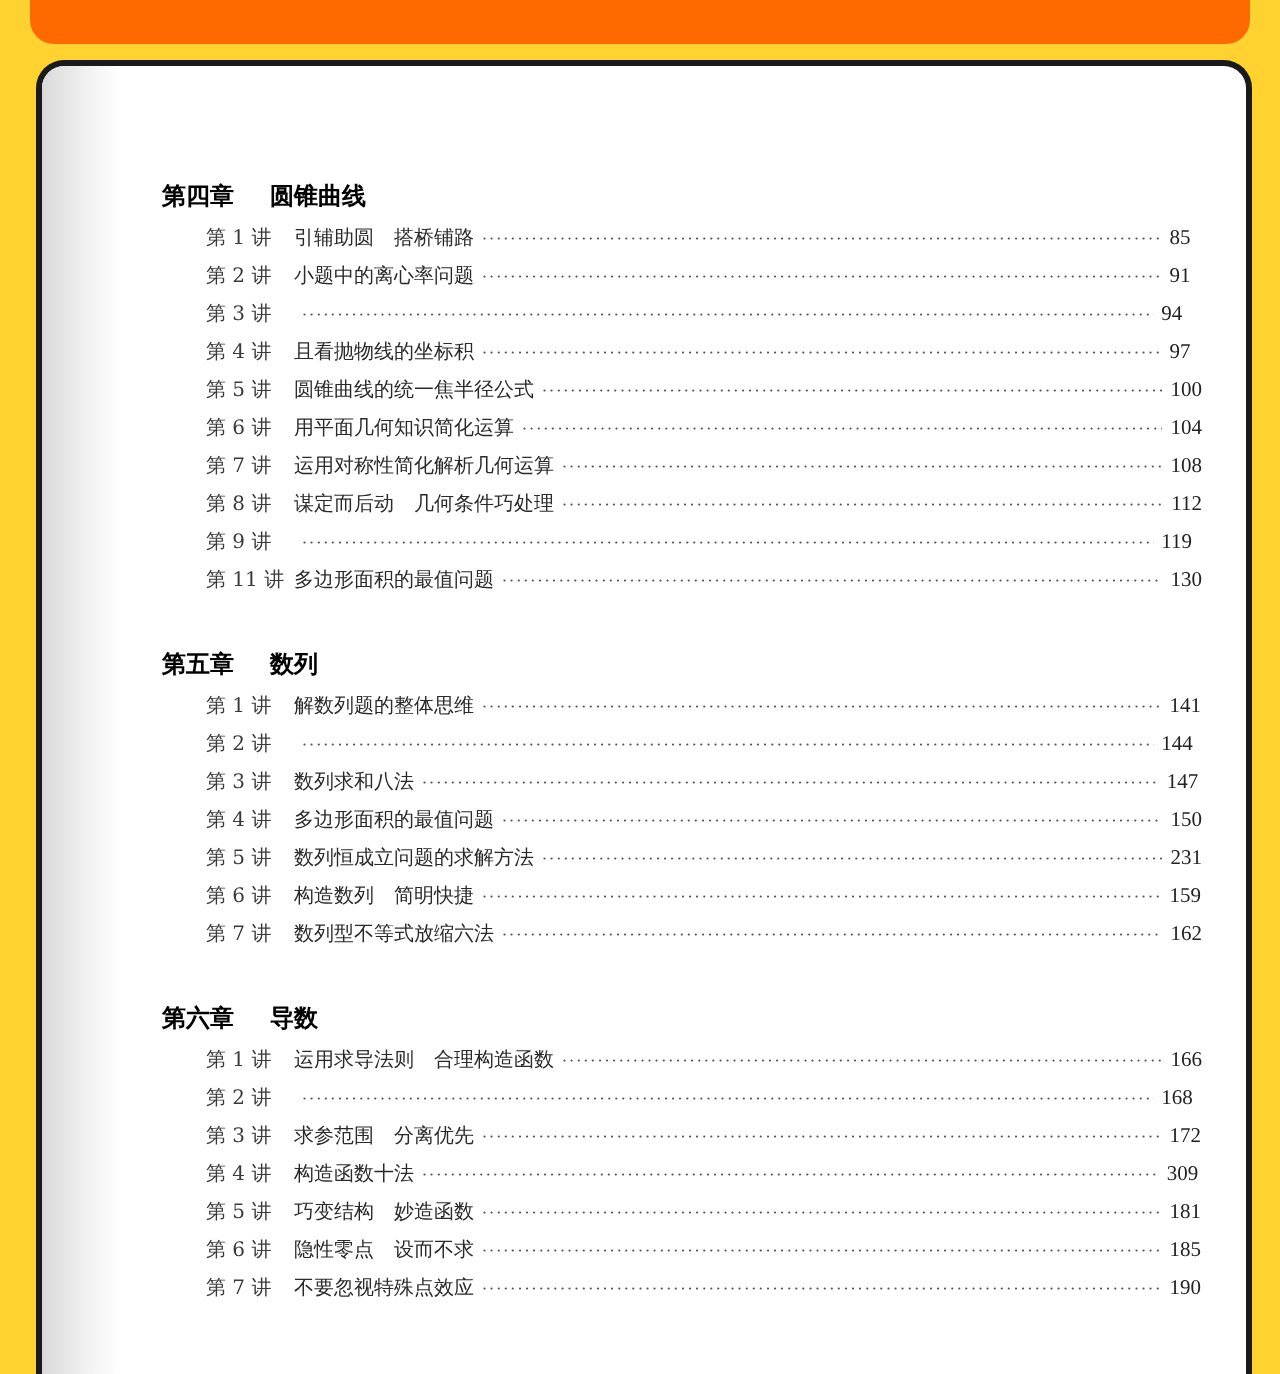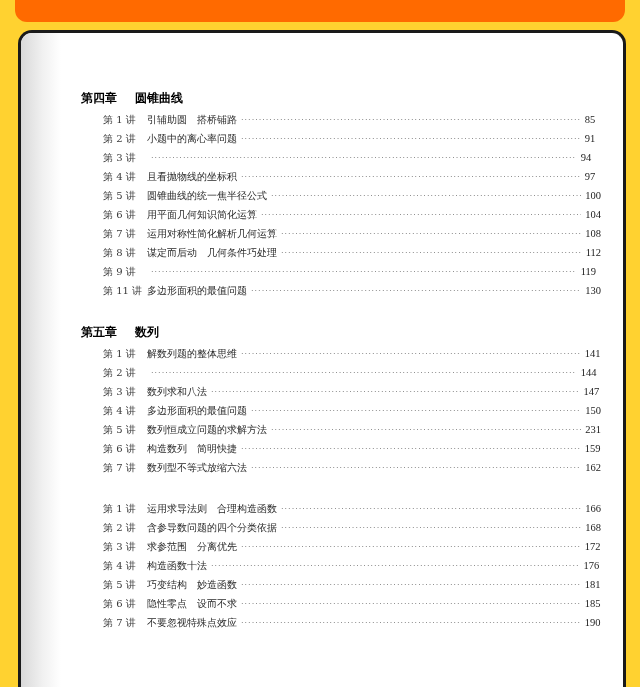--- a/index.html
+++ b/index.html
@@ -186,44 +186,46 @@
   </div>
           <div class="lecture">
     <span class="lnum">第 7 讲</span>
     <span class="ltitle">数列型不等式放缩六法</span>
     <span class="dots"></span>
     <span class="page-num">162</span>
   </div>
         </div>
   </div>
       <div class="chapter">
+    <div class="chapter-title">
+      <span class="num">第六章</span><span class="name">导数</span>
+    </div>
     <div class="lectures">
           <div class="lecture">
     <span class="lnum">第 1 讲</span>
     <span class="ltitle">运用求导法则　合理构造函数</span>
     <span class="dots"></span>
     <span class="page-num">166</span>
   </div>
           <div class="lecture">
     <span class="lnum">第 2 讲</span>
-    <span class="ltitle">含参导数问题的四个分类依据</span>
     <span class="dots"></span>
     <span class="page-num">168</span>
   </div>
           <div class="lecture">
     <span class="lnum">第 3 讲</span>
     <span class="ltitle">求参范围　分离优先</span>
     <span class="dots"></span>
     <span class="page-num">172</span>
   </div>
           <div class="lecture">
     <span class="lnum">第 4 讲</span>
     <span class="ltitle">构造函数十法</span>
     <span class="dots"></span>
-    <span class="page-num">176</span>
+    <span class="page-num">309</span>
   </div>
           <div class="lecture">
     <span class="lnum">第 5 讲</span>
     <span class="ltitle">巧变结构　妙造函数</span>
     <span class="dots"></span>
     <span class="page-num">181</span>
   </div>
           <div class="lecture">
     <span class="lnum">第 6 讲</span>
     <span class="ltitle">隐性零点　设而不求</span>

